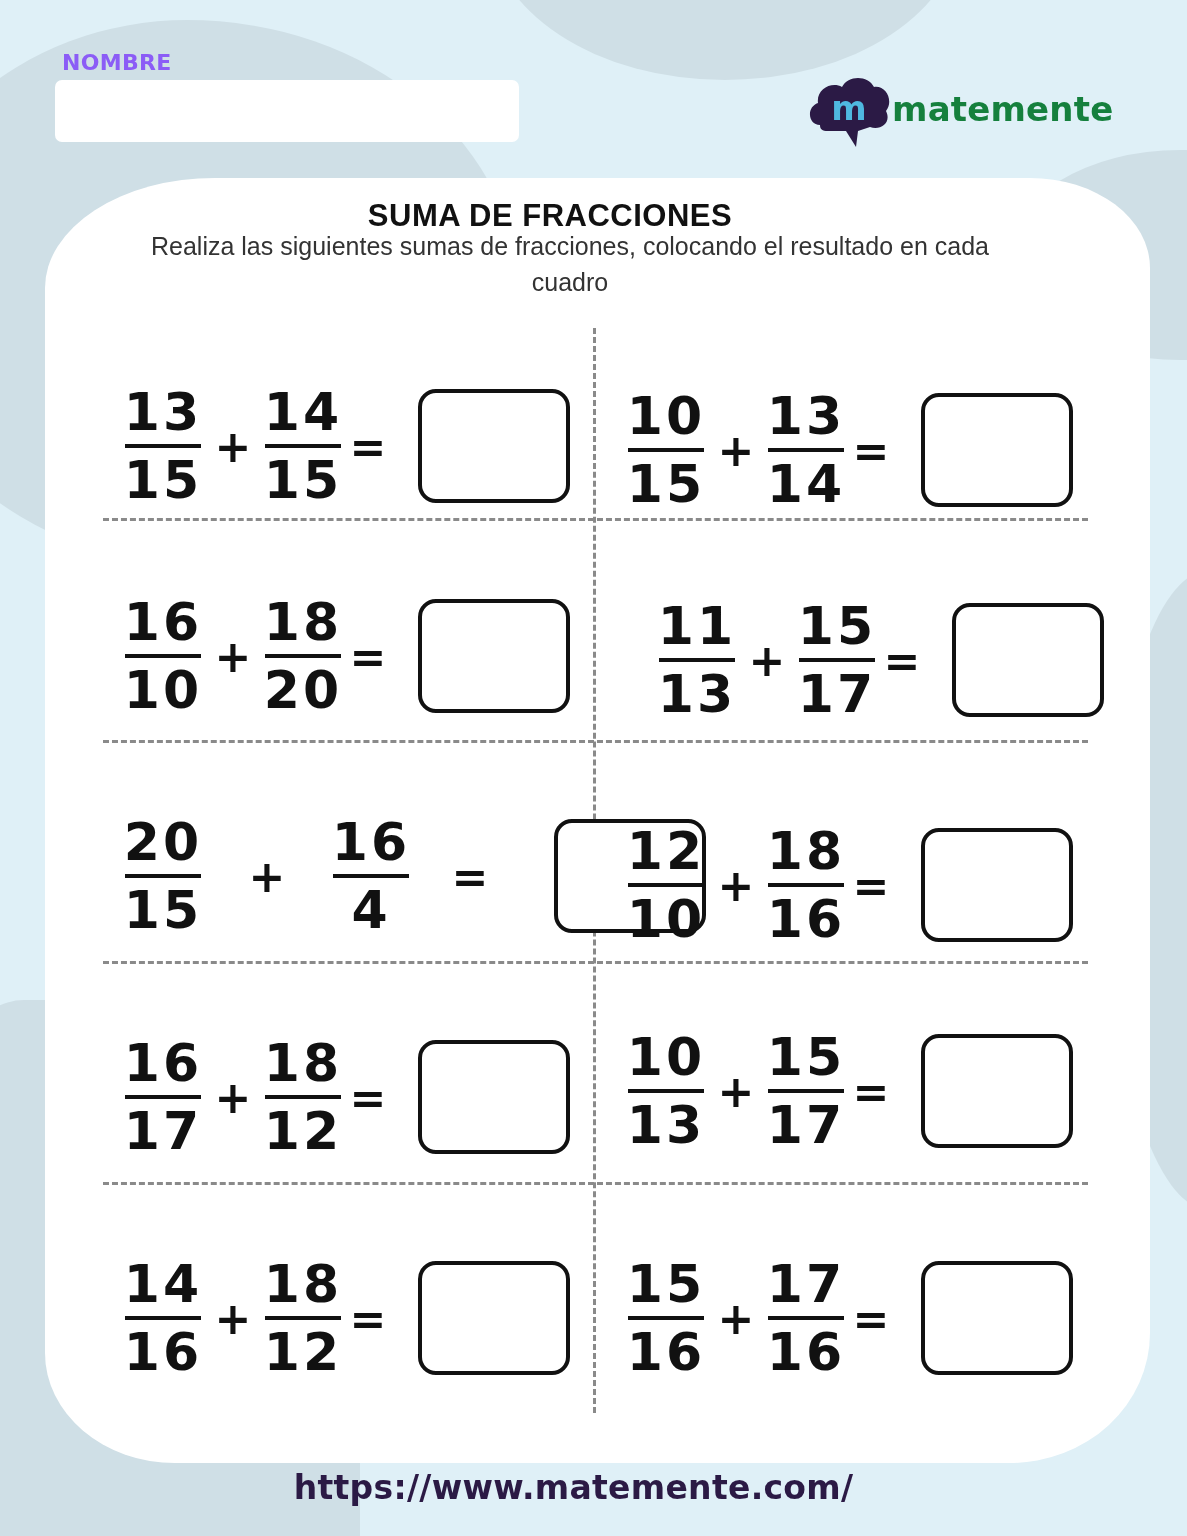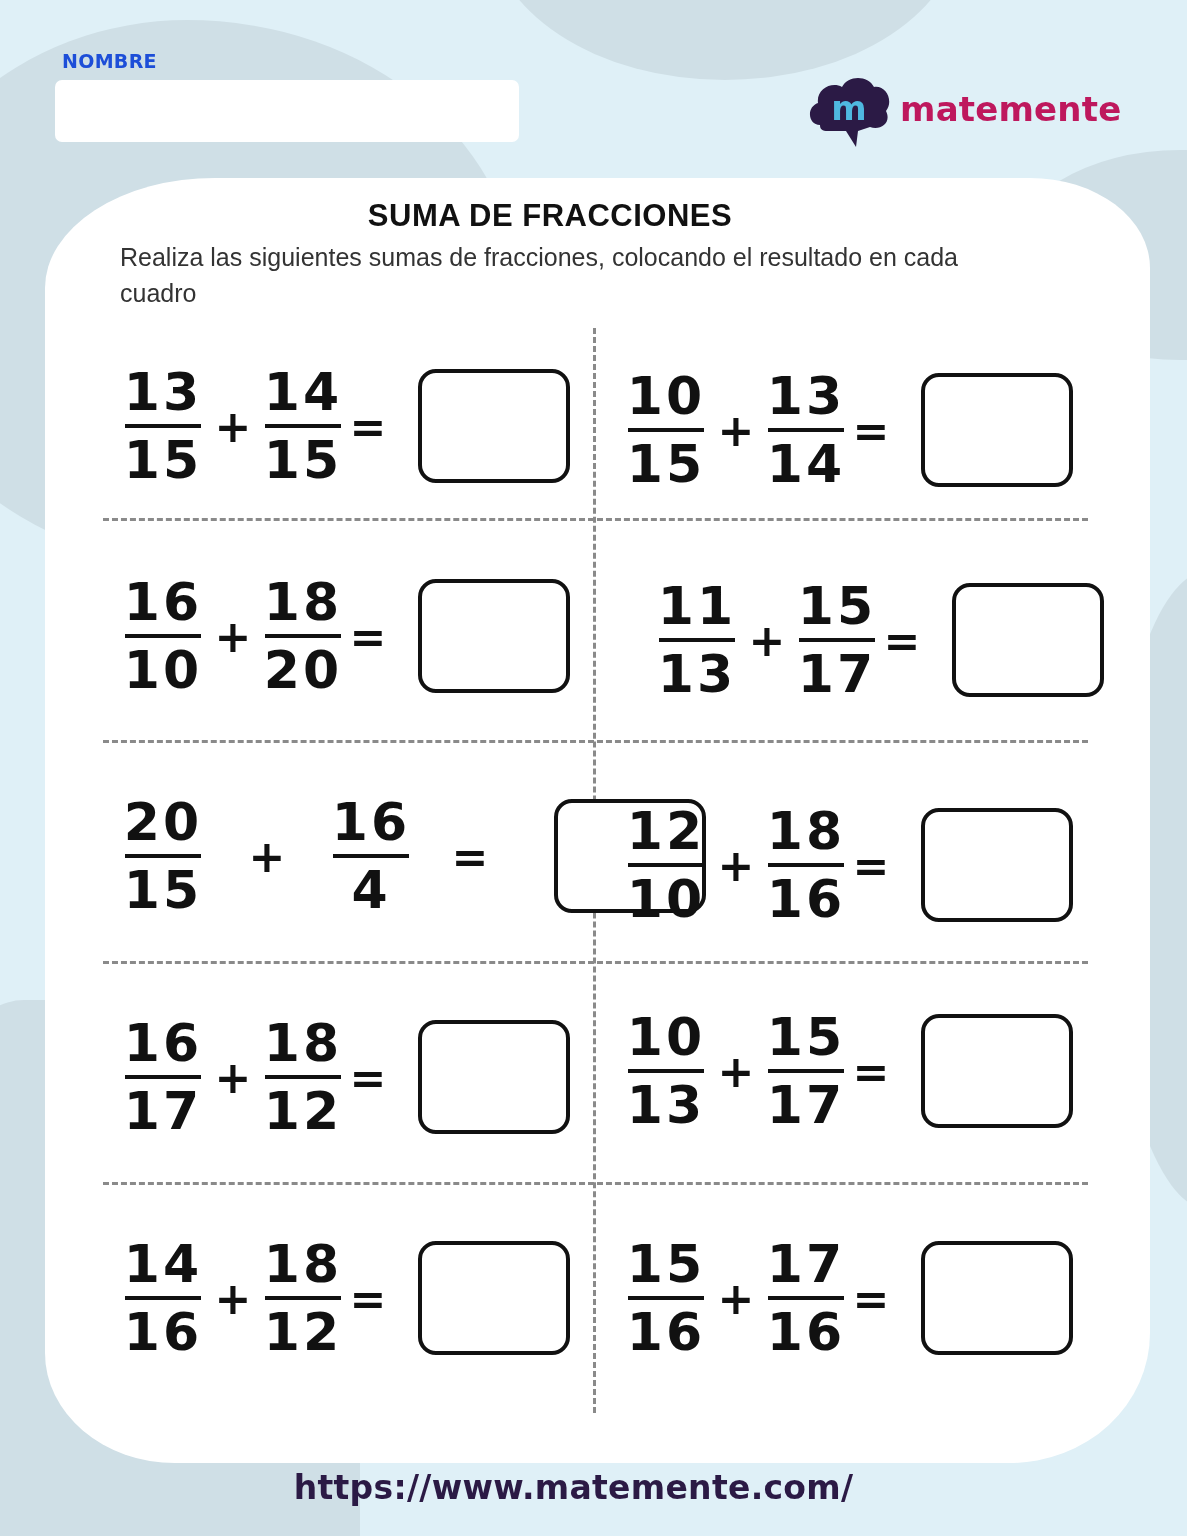--- a/index.html
+++ b/index.html
@@ -13,53 +13,53 @@
   .blob-left { left:-120px; top:20px; width:640px; height:560px; border-radius:48% 52% 40% 60% / 50% 50% 50% 50%; }
   .blob-right-top { left:1010px; top:150px; width:340px; height:210px; border-radius:50%; }
   .blob-left-bottom { left:-60px; top:1000px; width:420px; height:620px; border-radius:20% 0 0 0; }
   .blob-right-bottom { left:1110px; top:570px; width:200px; height:640px; border-radius:50% 0 0 50%; }
   .card {
     position:absolute; left:45px; top:178px; width:1105px; height:1285px;
     background:#ffffff;
     border-radius:170px 120px 140px 130px / 110px 90px 130px 110px;
   }
   .nombre-label {
-    position:absolute; left:62px; top:50px; font-size:19px; font-weight:bold;
-    color:#1d4ed8; letter-spacing:0.3px;
+    position:absolute; left:62px; top:50px; font-size:22px; font-weight:bold;
+    color:#8b5cf6; letter-spacing:0.3px;
   }
   .nombre-input {
     position:absolute; left:55px; top:80px; width:460px; height:60px;
     background:#ffffff; border:none; border-radius:7px; outline:none;
   }
   .logo { position:absolute; left:806px; top:73px; display:flex; align-items:center; }
   .logo-cloud { position:relative; width:86px; height:72px; }
   .logo-cloud svg { display:block; }
   .logo-text {
-    font-size:34px; font-weight:bold; color:#be185d; margin-left:8px; letter-spacing:0.2px;
+    font-size:34px; font-weight:bold; color:#15803d; letter-spacing:0.2px;
   }
   .title {
     position:absolute; left:0; width:1100px; top:198px; text-align:center;
     font-size:31px; font-weight:bold; color:#111; font-family:"Liberation Sans", sans-serif;
     letter-spacing:0.5px;
   }
   .subtitle {
-    position:absolute; left:120px; width:900px; top:239px; text-align:left;
+    position:absolute; left:120px; width:900px; top:228px; text-align:center;
     font-size:25px; line-height:36px; color:#333; font-family:"Liberation Sans", sans-serif;
     font-weight:normal;
   }
   .vline {
     position:absolute; left:593px; top:328px; width:0; height:1085px;
     border-left:3px dashed #8a8a8a;
   }
   .hline {
     position:absolute; height:0; border-top:3px dashed #8a8a8a;
   }
   .problem {
     position:absolute; display:flex; align-items:center;
-    font-family:"DejaVu Sans", sans-serif; font-weight:bold; color:#111;
+    font-family:"DejaVu Sans", sans-serif; font-weight:bold; color:#111;margin-top:20px;
   }
   .frac { display:flex; flex-direction:column; align-items:center; width:78px; }
   .frac .num, .frac .den { font-size:52px; line-height:58px; letter-spacing:3px; }
   .frac .bar { width:76px; height:4px; background:#111; margin:3px 0; }
   .op { font-size:44px; width:62px; text-align:center; }
   .eq { font-size:44px; width:52px; text-align:center; }
   .answer-box {
     width:152px; height:114px; border:4px solid #111; border-radius:18px; background:#fff;
     margin-left:24px; box-sizing:border-box;
   }

